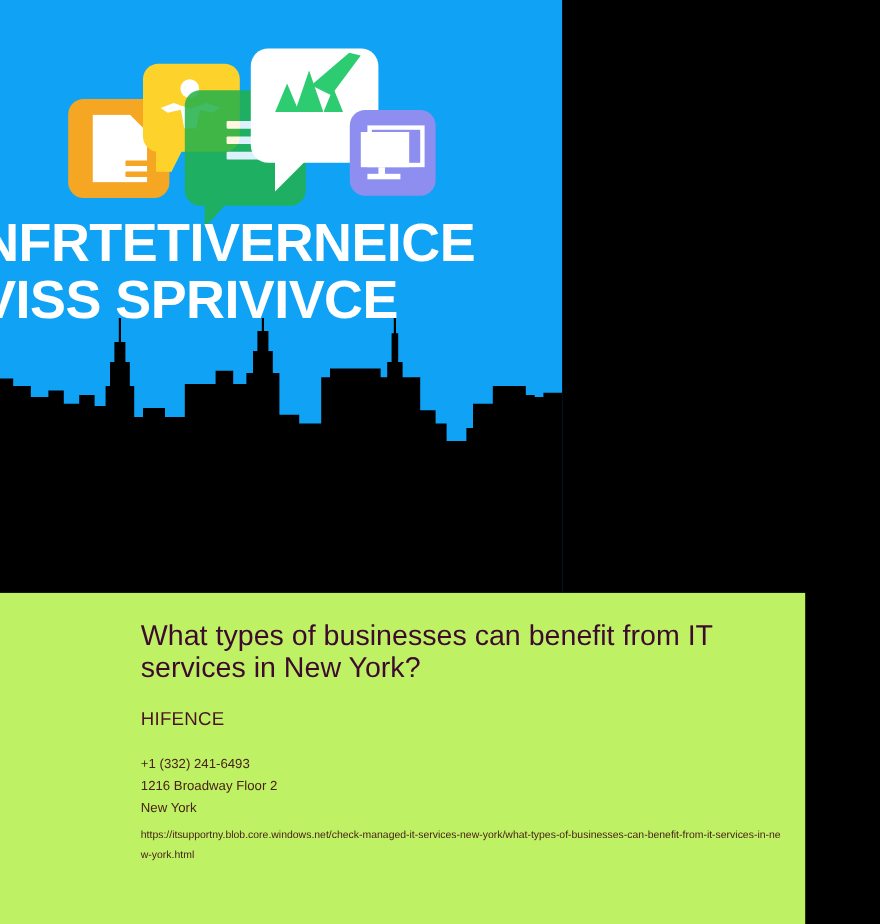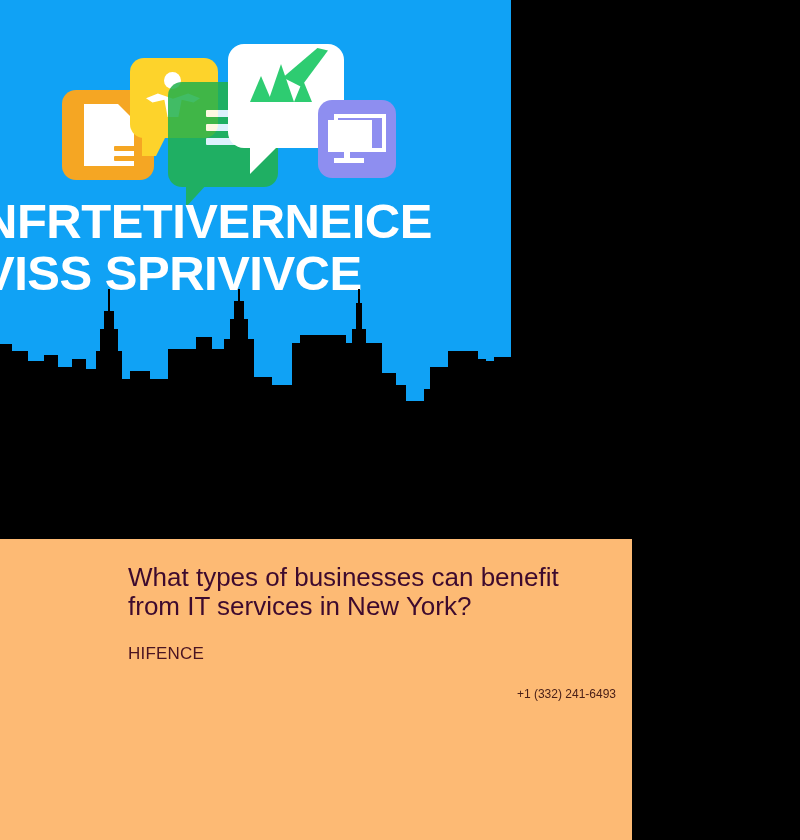--- a/index.html
+++ b/index.html
@@ -217,23 +217,23 @@
     width: 511px;
     height: 250px;
   }
   .skyline svg { display: block; width: 511px; height: 250px; }
 
   
   .info {
     position: absolute;
     left: 0;
     top: 539px;
-    width: 632px;
+    width: 732px;
     height: 301px;
-    background: #fdba74;
+    background: #bef264;
   }
   .info-inner {
     position: absolute;
     left: 128px;
     top: 24px;
     right: 16px;
   }
   .info-title {
     color: #3d0a2e;
     font-size: 26px;
@@ -248,21 +248,21 @@
     line-height: 21px;
     margin-top: 22px;
     letter-spacing: 0.2px;
   }
   .info-contact {
     margin-top: 20px;
     color: #4a2018;
     font-size: 12px;
     line-height: 20px;
   }
-  .contact-line { display: block; text-align: right; }
+  .contact-line { display: block; }
   .info-url {
     margin-top: 7px;
     color: #4a2018;
     font-size: 9.5px;
     line-height: 18px;
     max-width: 655px;
     word-break: break-all;
   }
 </style>
 </head>
@@ -335,19 +335,22 @@
 
   <div class="info">
     <div class="info-inner">
 
       <h1 class="info-title">What types of businesses can benefit from IT services in New York?</h1>
 
       <div class="info-brand">HIFENCE</div>
 
       <div class="info-contact">
         <span class="contact-line">+1 (332) 241-6493</span>
+        <span class="contact-line">1216 Broadway Floor 2</span>
+        <span class="contact-line">New York</span>
       </div>
 
+      <div class="info-url">https://itsupportny.blob.core.windows.net/check-managed-it-services-new-york/what-types-of-businesses-can-benefit-from-it-services-in-new-york.html</div>
 
     </div>
   </div>
 
 </div>
 
 </body></html>

